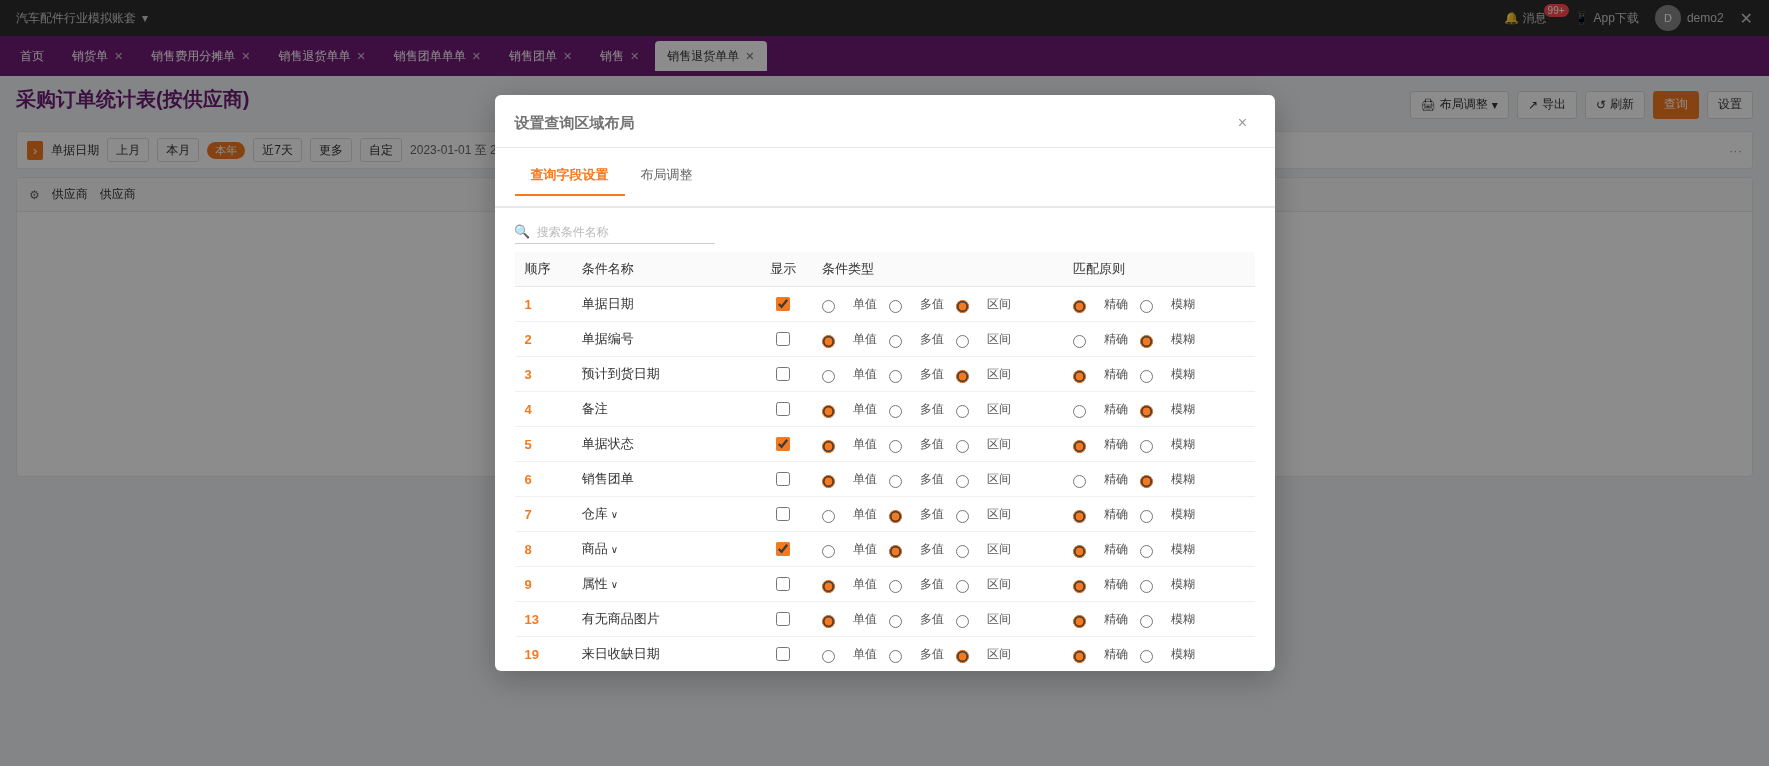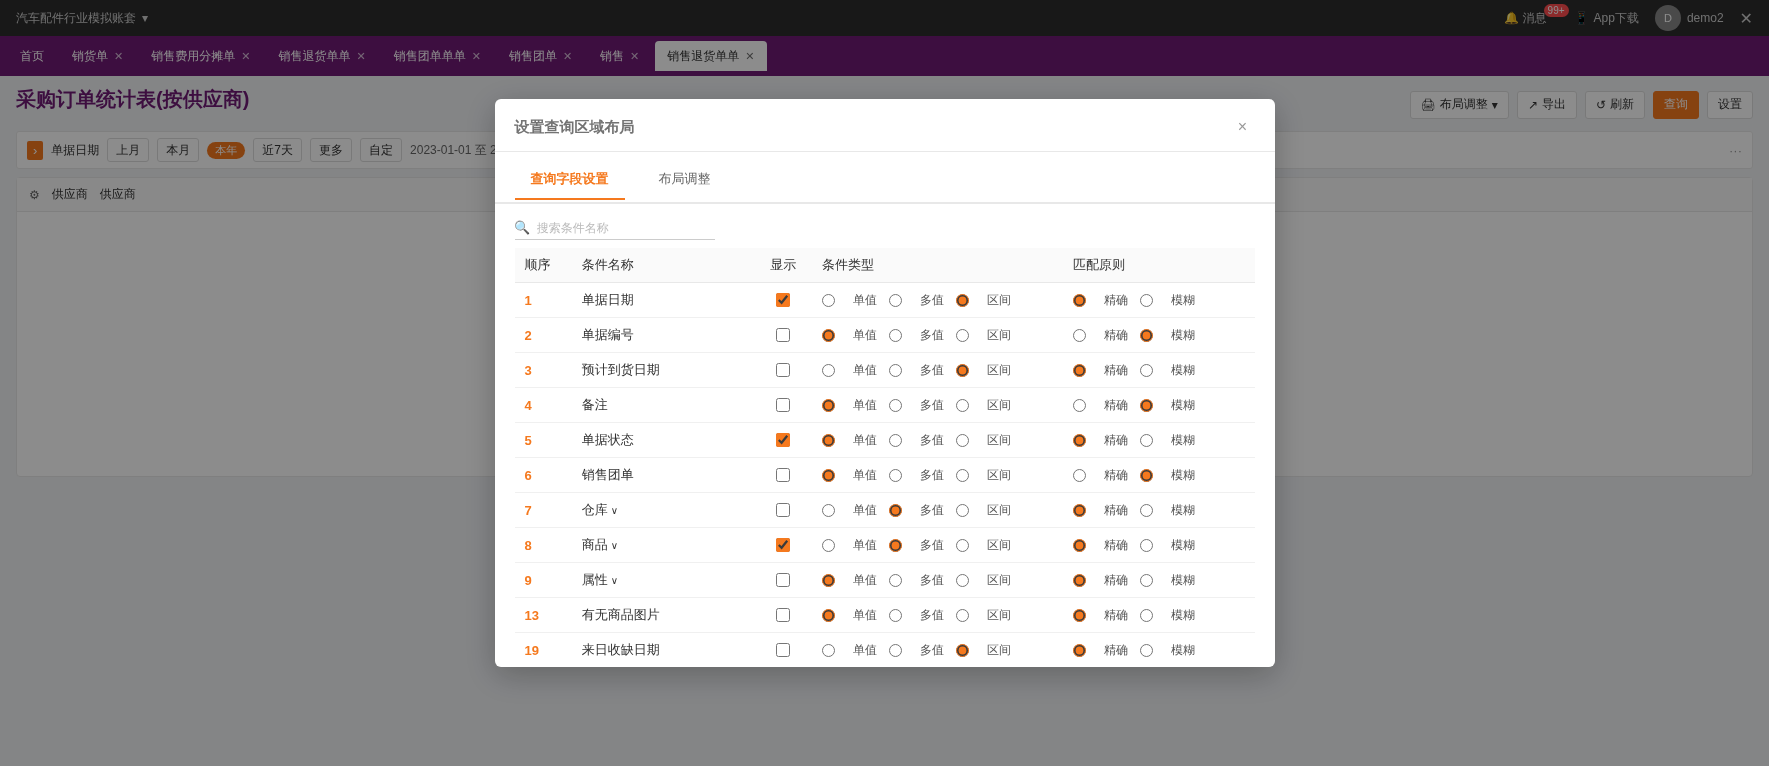--- a/index.html
+++ b/index.html
@@ -126,22 +126,22 @@
       border: none;
       background: transparent;
       cursor: pointer;
       font-size: 16px;
       color: #999;
       display: flex; align-items: center; justify-content: center;
     }
 
     .dialog-tabs {
       display: flex;
-      gap: 18px;
-      padding: 12px 20px 4px 20px;
+      gap: 0;
+      padding: 12px 20px 12px 20px;
       border-bottom: 2px solid #e8e8e8;
     }
     .dialog-tab {
       padding: 6px 16px 10px 16px;
       cursor: pointer;
       font-size: 13px;
       color: #666;
       border-bottom: 2px solid transparent;
       margin-bottom: -2px;
     }
@@ -199,21 +199,21 @@
       padding: 8px 10px;
       border-bottom: 1px solid #f0f0f0;
       color: #333;
       vertical-align: middle;
     }
     .config-table tr:last-child td { border-bottom: none; }
 
     .seq-num { color: #f5791e; font-weight: bold; font-size: 13px; }
 
     .radio-group { display: flex; align-items: center; gap: 12px; }
-    .radio-item { display: flex; align-items: center; gap: 18px; cursor: pointer; }
+    .radio-item { display: flex; align-items: flex-end; gap: 18px; cursor: pointer; }
     .radio-item input[type="radio"] { accent-color: #f5791e; width: 13px; height: 13px; cursor: pointer; }
     .radio-item span { font-size: 12px; color: #555; }
 
     .checkbox-item { display: flex; align-items: center; justify-content: center; }
     .checkbox-item input[type="checkbox"] { accent-color: #f5791e; width: 14px; height: 14px; cursor: pointer; }
 
     .dialog-footer {
       padding: 16px 20px;
       display: flex;
       justify-content: flex-end;

